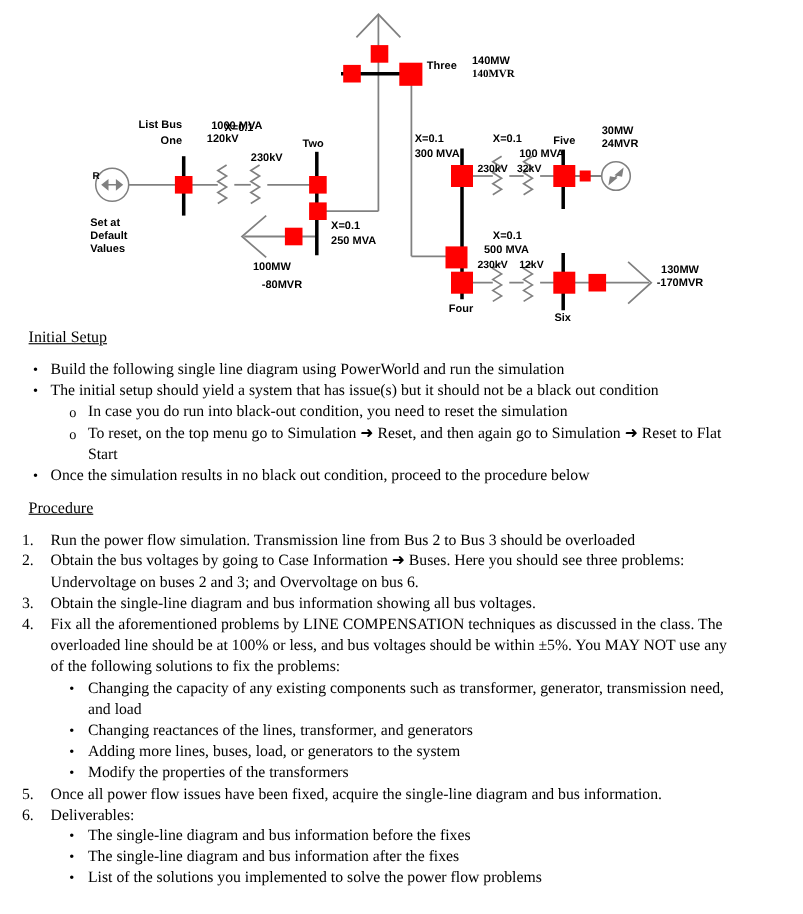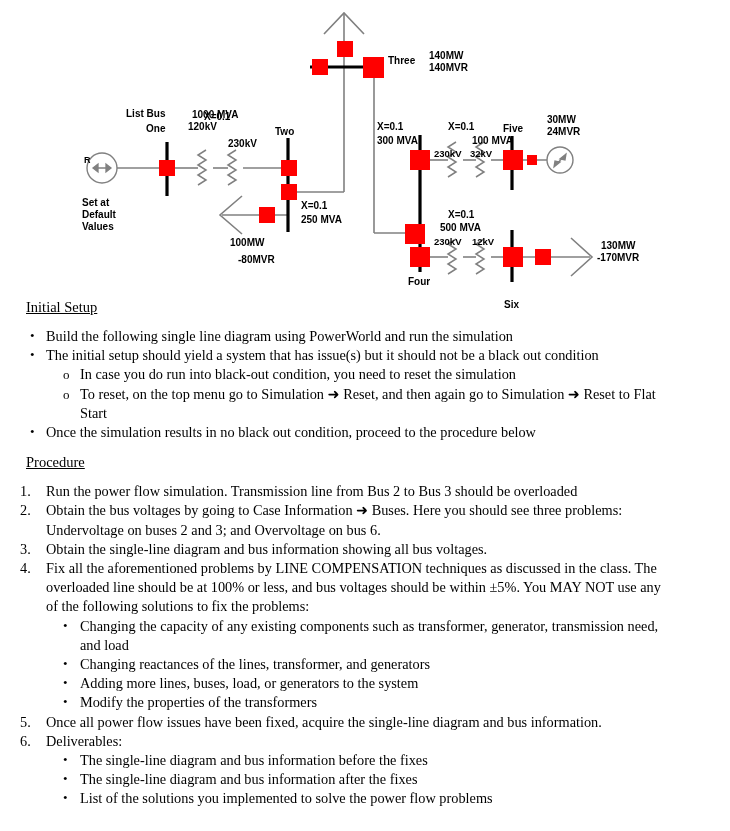--- a/index.html
+++ b/index.html
@@ -230,41 +230,41 @@
   <div class="diag-label" style="left:275px; top:126px;">Two</div>
 
   <div class="diag-label" style="left:230px; top:237px;">100MW</div>
   <div class="diag-label" style="left:238px; top:254px;">-80MVR</div>
 
   <div class="diag-label" style="left:301px; top:200px;">X=0.1</div>
   <div class="diag-label" style="left:301px; top:214px;">250 MVA</div>
 
   <div class="diag-label" style="left:388px; top:55px;">Three</div>
   <div class="diag-label" style="left:429px; top:50px;">140MW</div>
-  <div class="diag-label" style="left:429px; top:62px;">140MVR</div>
+  <div class="diag-label" style="left:429px; top:62px;font-family:Liberation Serif, serif;">140MVR</div>
 
   <div class="diag-label" style="left:377px; top:121px;">X=0.1</div>
   <div class="diag-label" style="left:377px; top:135px;">300 MVA</div>
 
   <div class="diag-label" style="left:448px; top:121px;">X=0.1</div>
   <div class="diag-label" style="left:440px; top:135px;margin-left:32px;">100 MVA</div>
   <div class="diag-label small" style="left:434px; top:148px;">230kV</div>
   <div class="diag-label small" style="left:470px; top:148px;">32kV</div>
 
   <div class="diag-label" style="left:503px; top:123px;">Five</div>
   <div class="diag-label" style="left:547px; top:114px;">30MW</div>
   <div class="diag-label" style="left:547px; top:126px;">24MVR</div>
 
   <div class="diag-label" style="left:448px; top:209px;">X=0.1</div>
   <div class="diag-label" style="left:440px; top:222px;">500 MVA</div>
   <div class="diag-label small" style="left:434px; top:236px;">230kV</div>
   <div class="diag-label small" style="left:472px; top:236px;">12kV</div>
 
   <div class="diag-label" style="left:408px; top:276px;">Four</div>
-  <div class="diag-label" style="left:504px; top:299px;">Six</div>
+  <div class="diag-label" style="left:504px; top:284px;">Six</div>
 
   <div class="diag-label" style="left:601px; top:240px;">130MW</div>
   <div class="diag-label" style="left:597px; top:252px;">-170MVR</div>
 
   <div class="diag-label" style="left:84px; top:155px; font-size:9px;">R</div>
 </div>
 
 <div id="doc">
 
   <div class="sec-head">Initial Setup</div>

